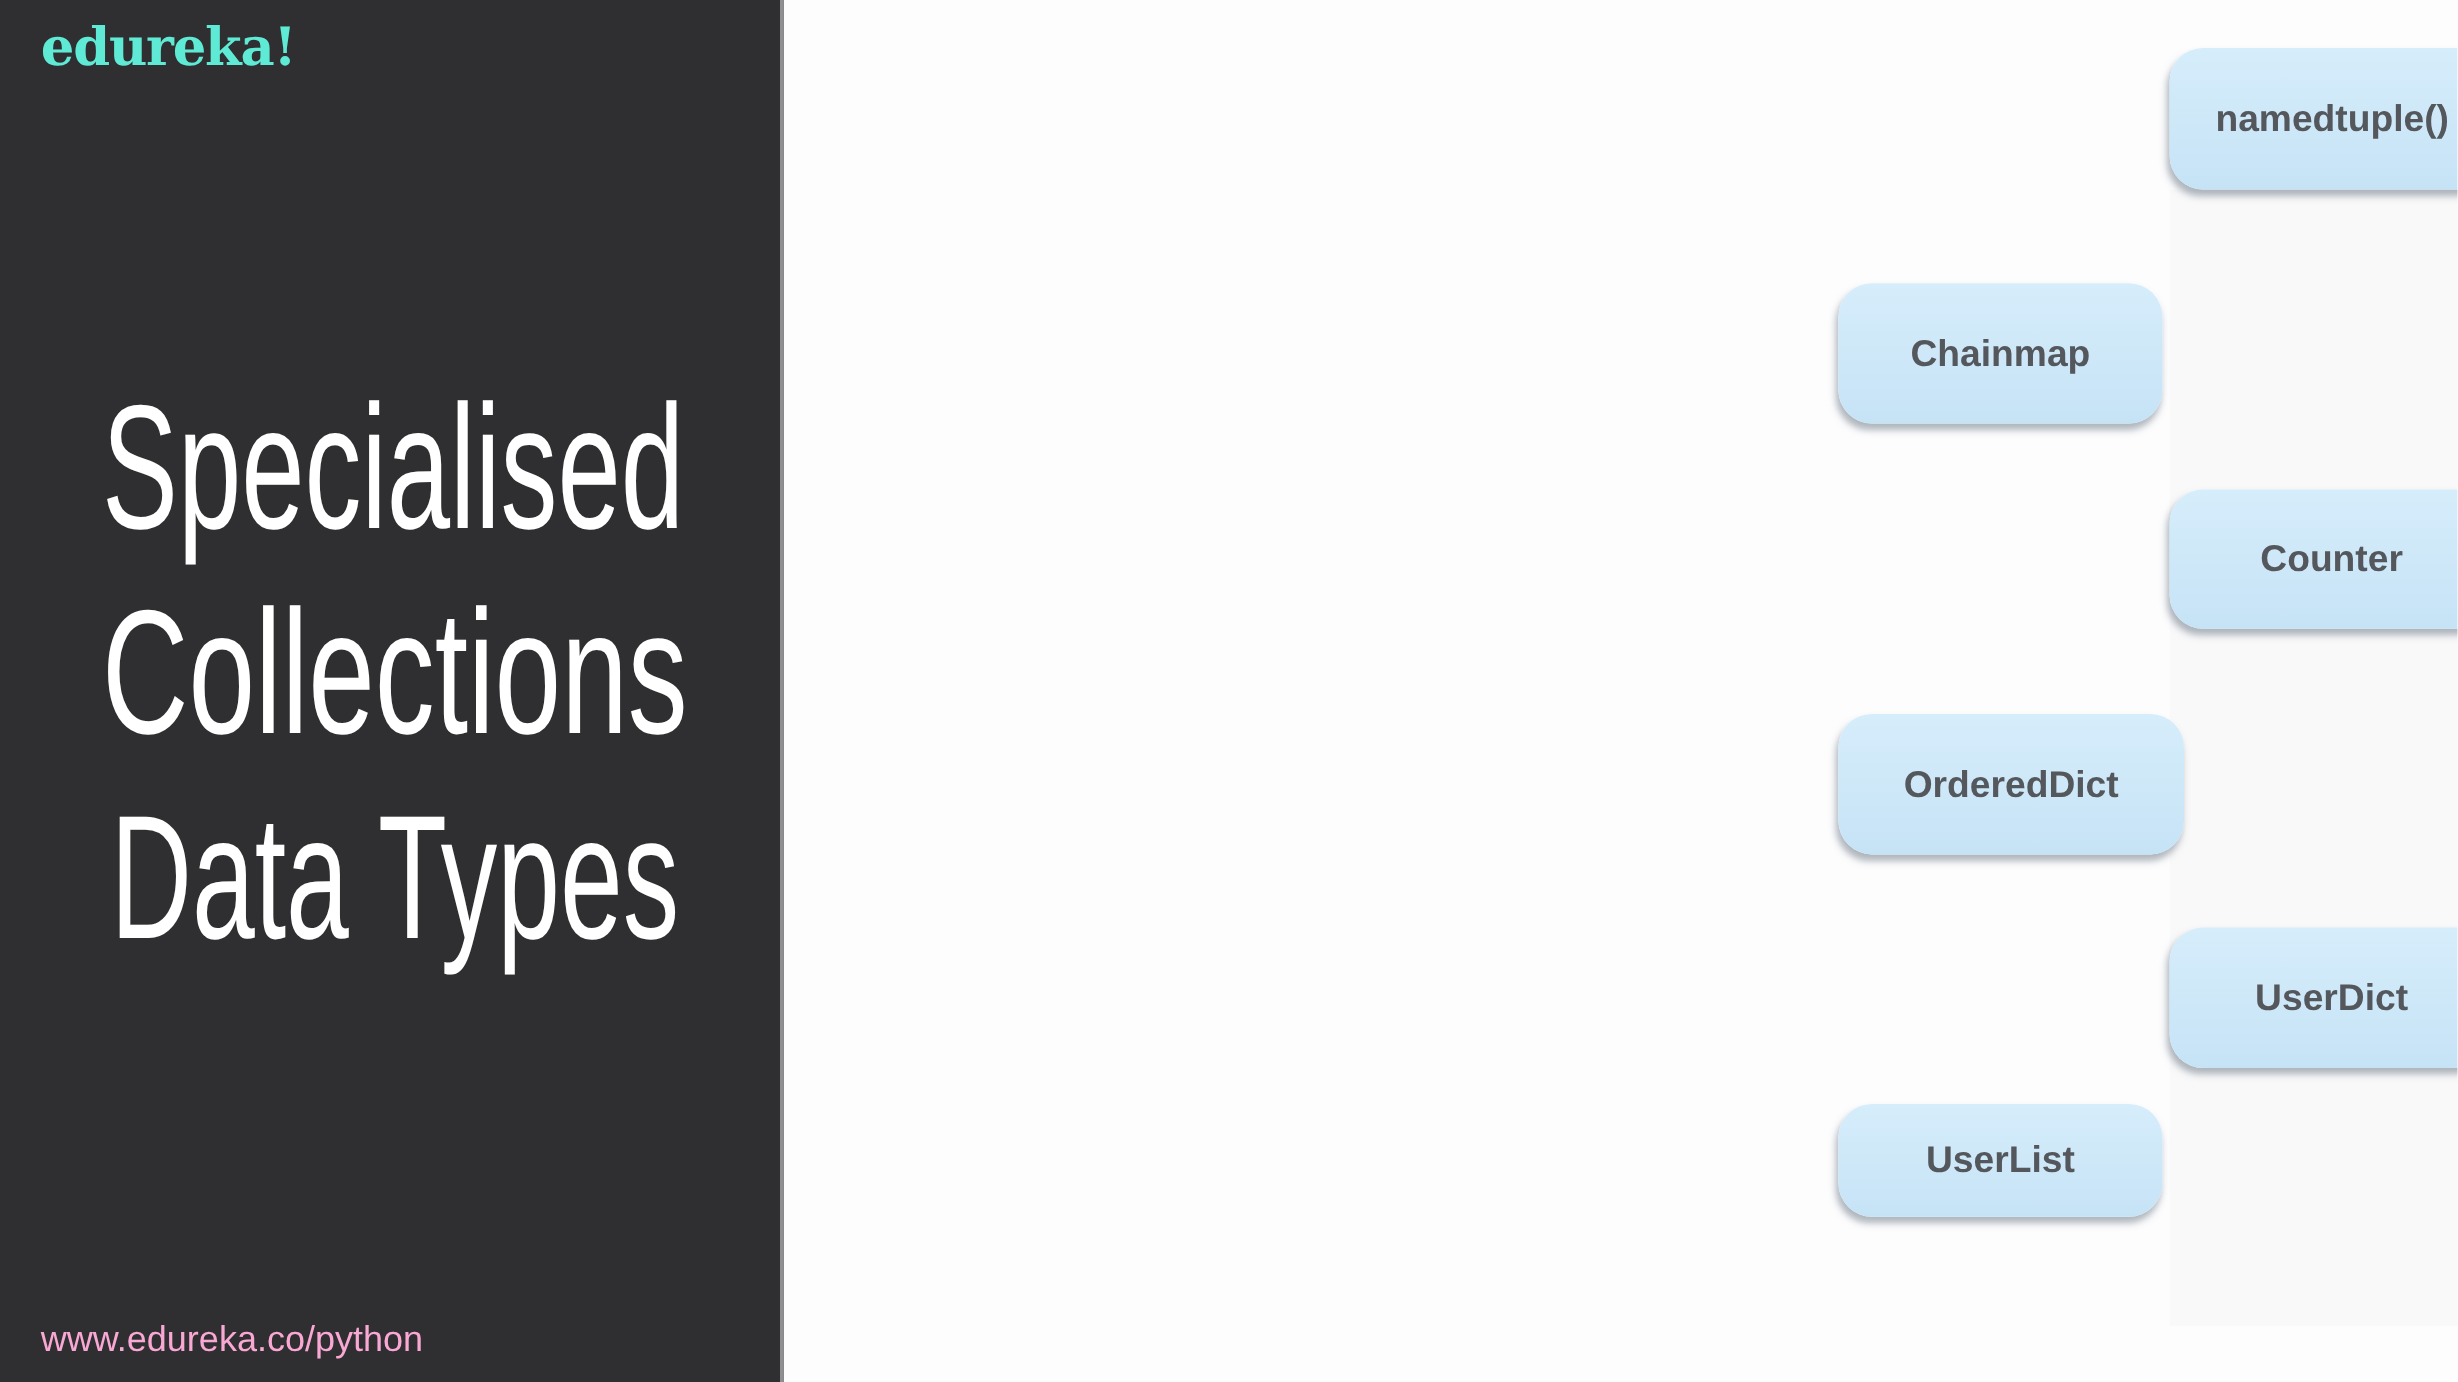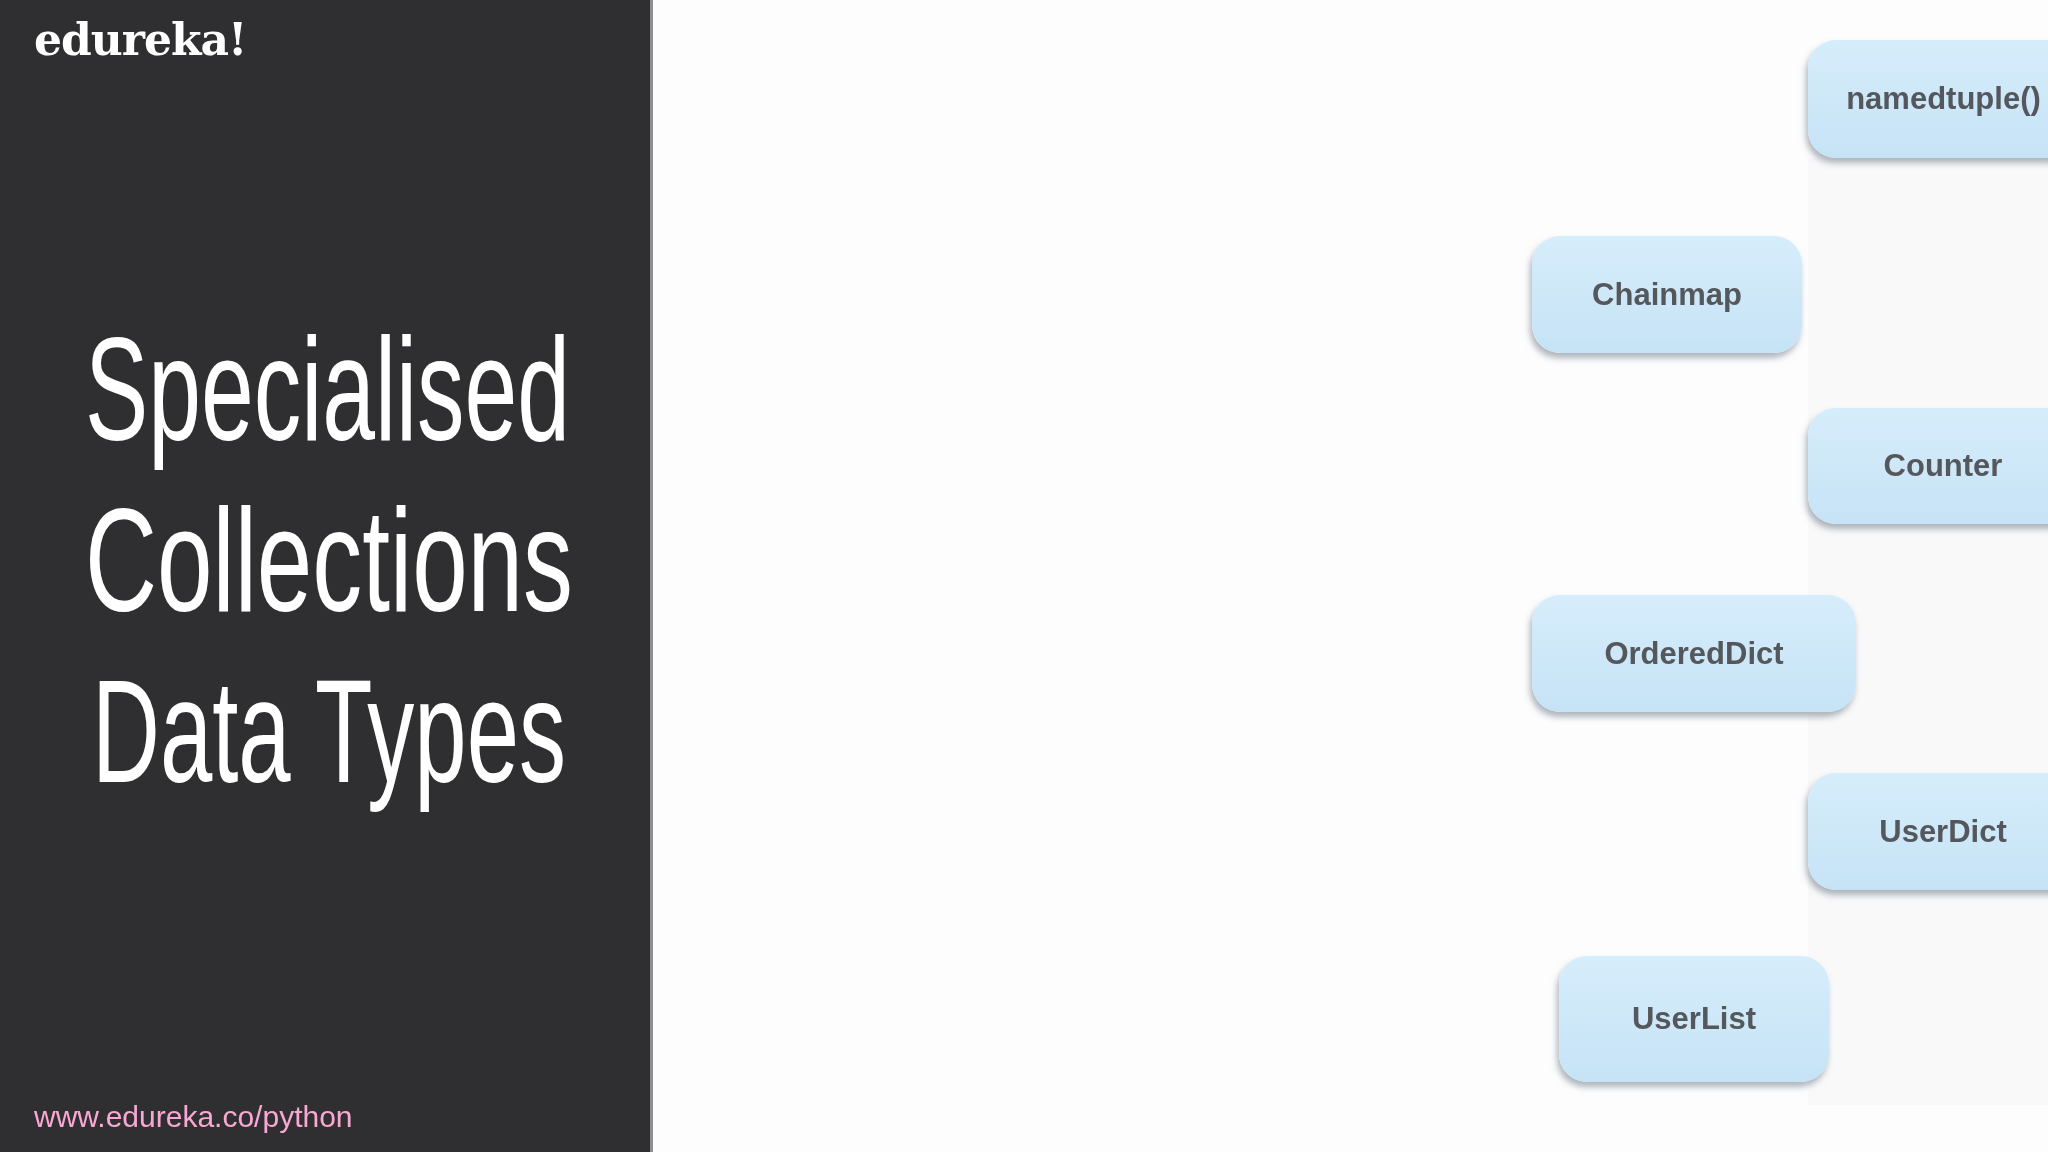--- a/index.html
+++ b/index.html
@@ -27,21 +27,21 @@
     box-sizing: content-box;
   }
   .logo {
     position: absolute;
     left: 34px;
     top: 14px;
     font-family: "DejaVu Serif", serif;
     font-weight: 700;
     font-size: 44px;
     letter-spacing: -1px;
-    color: #ffffff;
+    color: #5eead4;
     white-space: nowrap;
   }
   .title-svg {
     position: absolute;
     left: 0;
     top: 300px;
   }
   .title-svg text {
     font-family: "Liberation Sans", sans-serif;
     font-weight: 400;
@@ -79,23 +79,23 @@
     align-items: center;
     justify-content: center;
     font-size: 31px;
     font-weight: 700;
     color: #54585d;
     white-space: nowrap;
   }
   .n-namedtuple  { left: 1155px; top:  40px; width: 271px; height: 118px; }
   .n-chainmap    { left:  879px; top: 236px; width: 270px; height: 117px; }
   .n-counter     { left: 1155px; top: 408px; width: 270px; height: 116px; }
-  .n-ordereddict { left:  879px; top: 595px; width: 324px; height: 117px; text-align: center; }
+  .n-ordereddict { left:  879px; top: 595px; width: 288px; height: 117px; text-align: center; }
   .n-userdict    { left: 1155px; top: 773px; width: 270px; height: 117px; }
-  .n-userlist    { left:  879px; top: 956px; width: 270px; height: 126px; margin-left: 27px; }
+  .n-userlist    { left:  879px; top: 920px; width: 270px; height: 94px; }
 </style>
 </head>
 <body>
 
 <div class="slide">
 
   <aside class="left-panel">
     <div class="logo">edureka!</div>
 
     <svg class="title-svg" width="653" height="560" viewBox="0 0 653 560">

